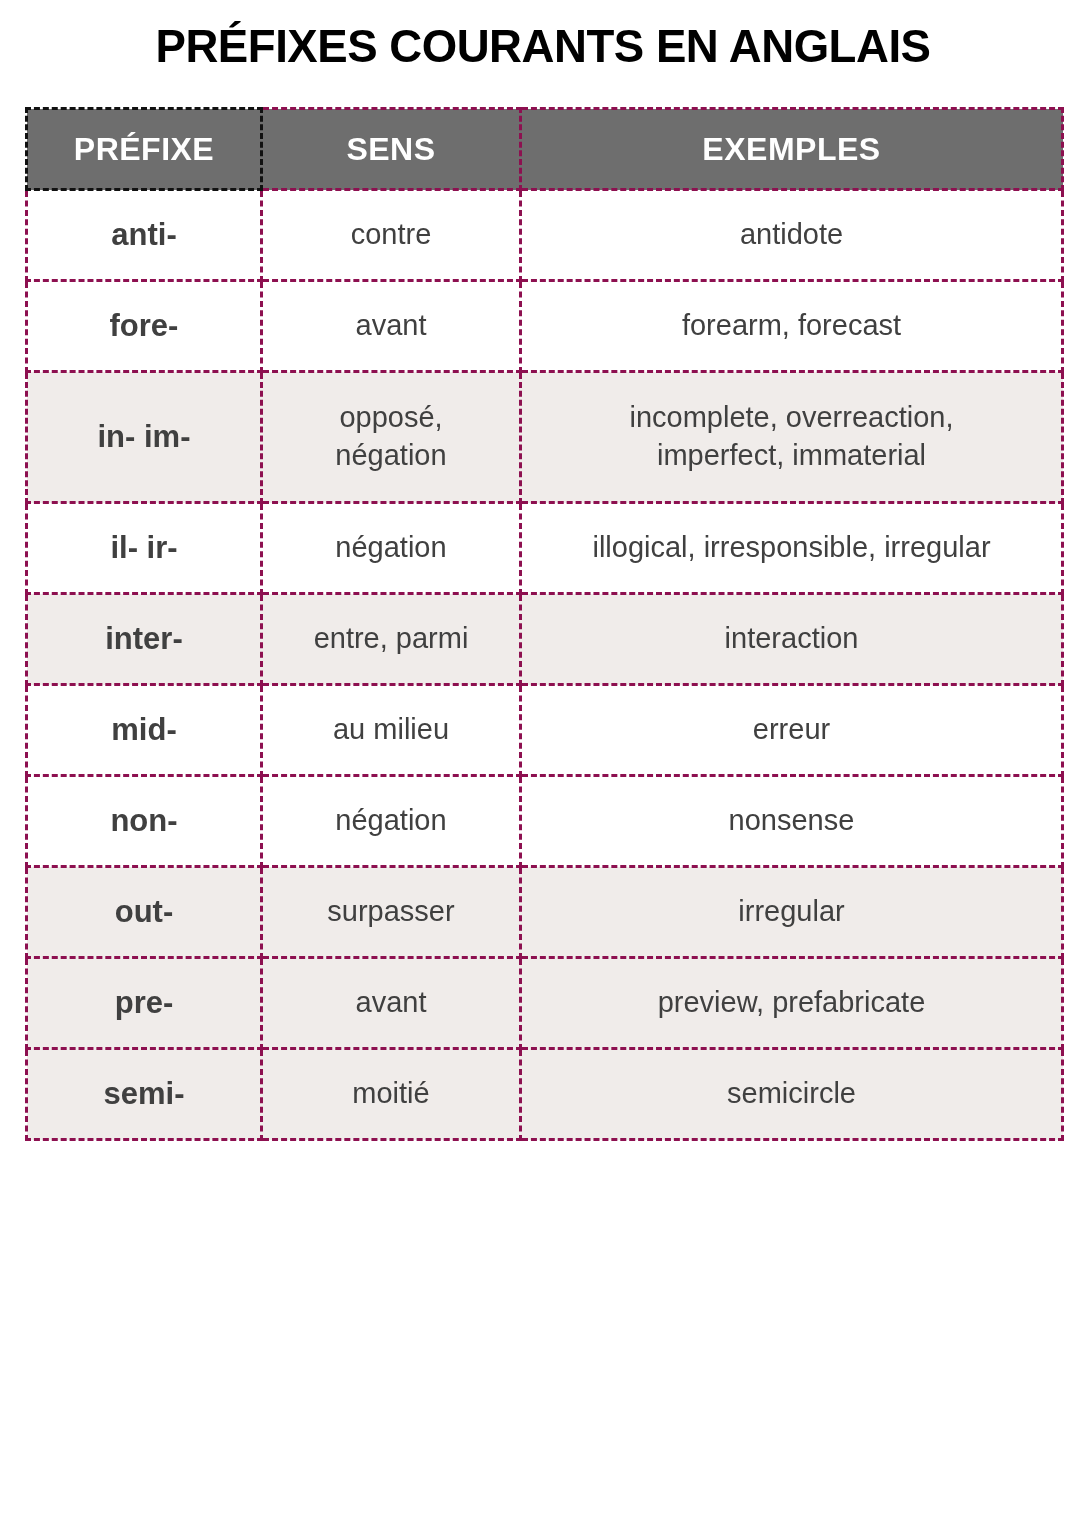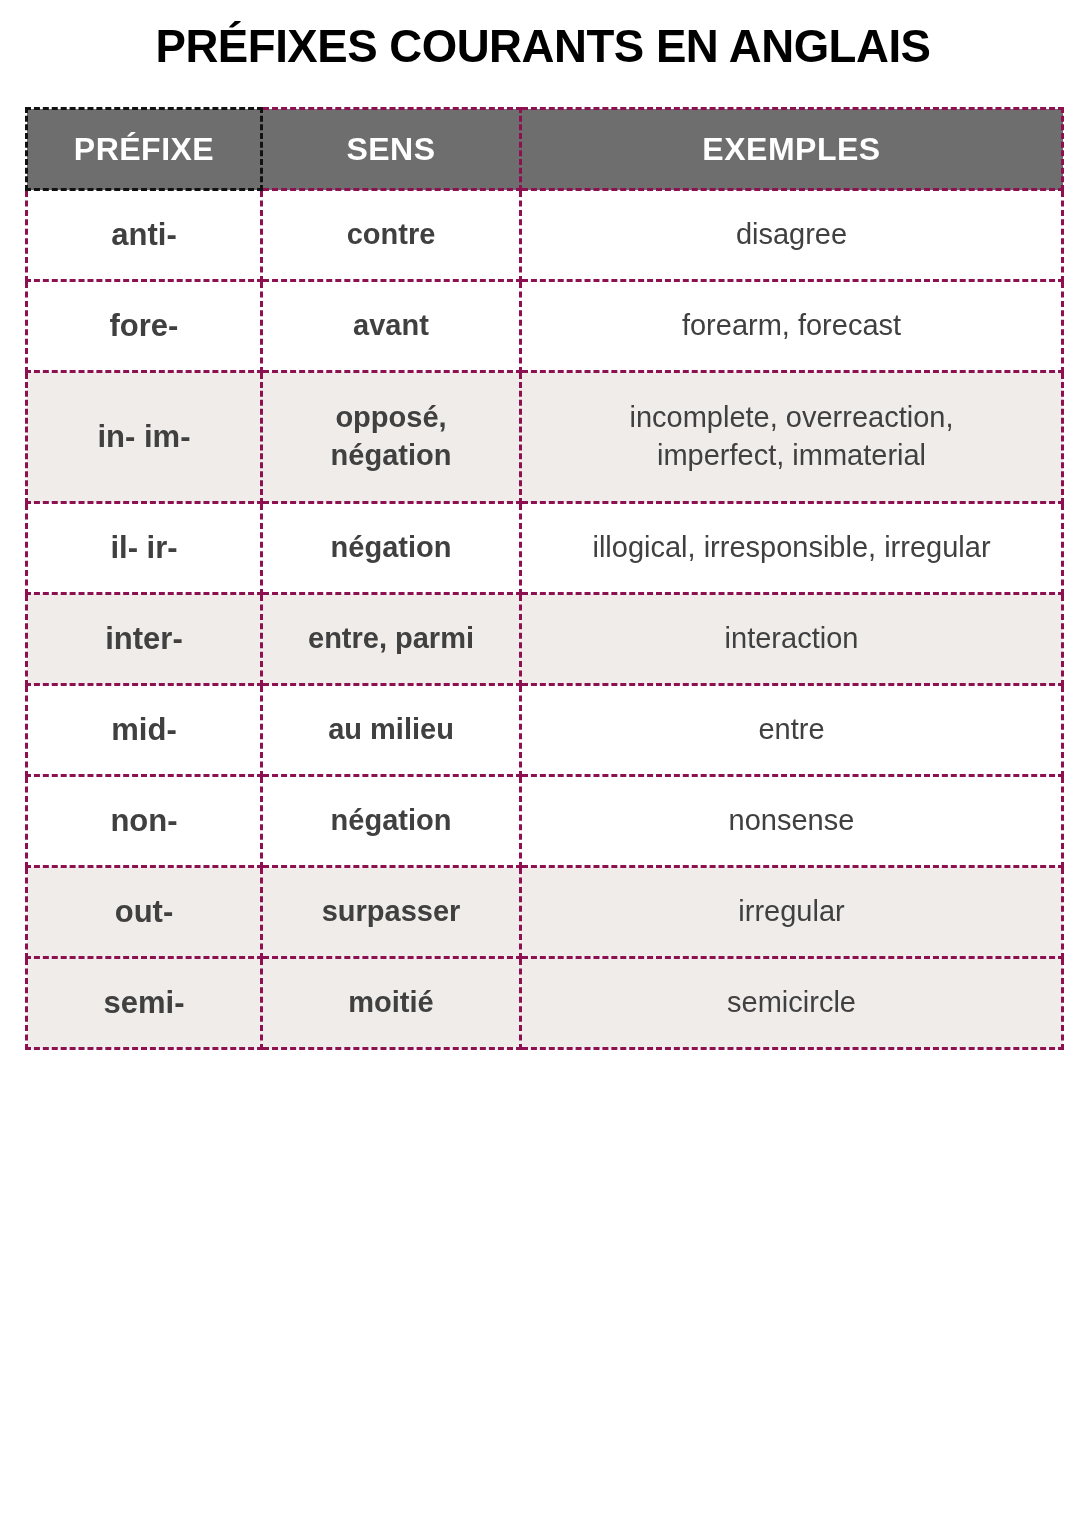--- a/index.html
+++ b/index.html
@@ -79,21 +79,21 @@
   tbody tr.alt td {
     background: #f0ecea;
   }
 
   td.cell-prefix {
     font-weight: 700;
     font-size: 31px;
     letter-spacing: 0px;
   }
   td.cell-meaning {
-    font-weight: 700;
+    font-weight: 400;
     font-size: 29px;
   }
   td.cell-examples {
     font-weight: 400;
     font-size: 29px;
   }
 
   tbody tr.row-tall td { height: 104px; }
   tbody tr.row-short td { height: 64px; }
 
@@ -120,21 +120,21 @@
     </thead>
     <tbody id="table-body">
         <tr class="row-short">
           <td class="cell-prefix">
             <span class="nowrap-line">anti-</span>
           </td>
           <td class="cell-meaning">
             <span class="nowrap-line">contre</span>
           </td>
           <td class="cell-examples">
-            <span class="nowrap-line">disagree</span>
+            <span class="nowrap-line">antidote</span>
           </td>
         </tr>
         <tr class="row-short">
           <td class="cell-prefix">
             <span class="nowrap-line">fore-</span>
           </td>
           <td class="cell-meaning">
             <span class="nowrap-line">avant</span>
           </td>
           <td class="cell-examples">
@@ -177,21 +177,21 @@
           </td>
         </tr>
         <tr class="row-short">
           <td class="cell-prefix">
             <span class="nowrap-line">mid-</span>
           </td>
           <td class="cell-meaning">
             <span class="nowrap-line">au milieu</span>
           </td>
           <td class="cell-examples">
-            <span class="nowrap-line">entre</span>
+            <span class="nowrap-line">erreur</span>
           </td>
         </tr>
         <tr class="row-short">
           <td class="cell-prefix">
             <span class="nowrap-line">non-</span>
           </td>
           <td class="cell-meaning">
             <span class="nowrap-line">négation</span>
           </td>
           <td class="cell-examples">
@@ -200,20 +200,31 @@
         </tr>
         <tr class="alt row-short">
           <td class="cell-prefix">
             <span class="nowrap-line">out-</span>
           </td>
           <td class="cell-meaning">
             <span class="nowrap-line">surpasser</span>
           </td>
           <td class="cell-examples">
             <span class="nowrap-line">irregular</span>
+          </td>
+        </tr>
+        <tr class="alt row-short">
+          <td class="cell-prefix">
+            <span class="nowrap-line">pre-</span>
+          </td>
+          <td class="cell-meaning">
+            <span class="nowrap-line">avant</span>
+          </td>
+          <td class="cell-examples">
+            <span class="nowrap-line">preview, prefabricate</span>
           </td>
         </tr>
         <tr class="alt row-short">
           <td class="cell-prefix">
             <span class="nowrap-line">semi-</span>
           </td>
           <td class="cell-meaning">
             <span class="nowrap-line">moitié</span>
           </td>
           <td class="cell-examples">

